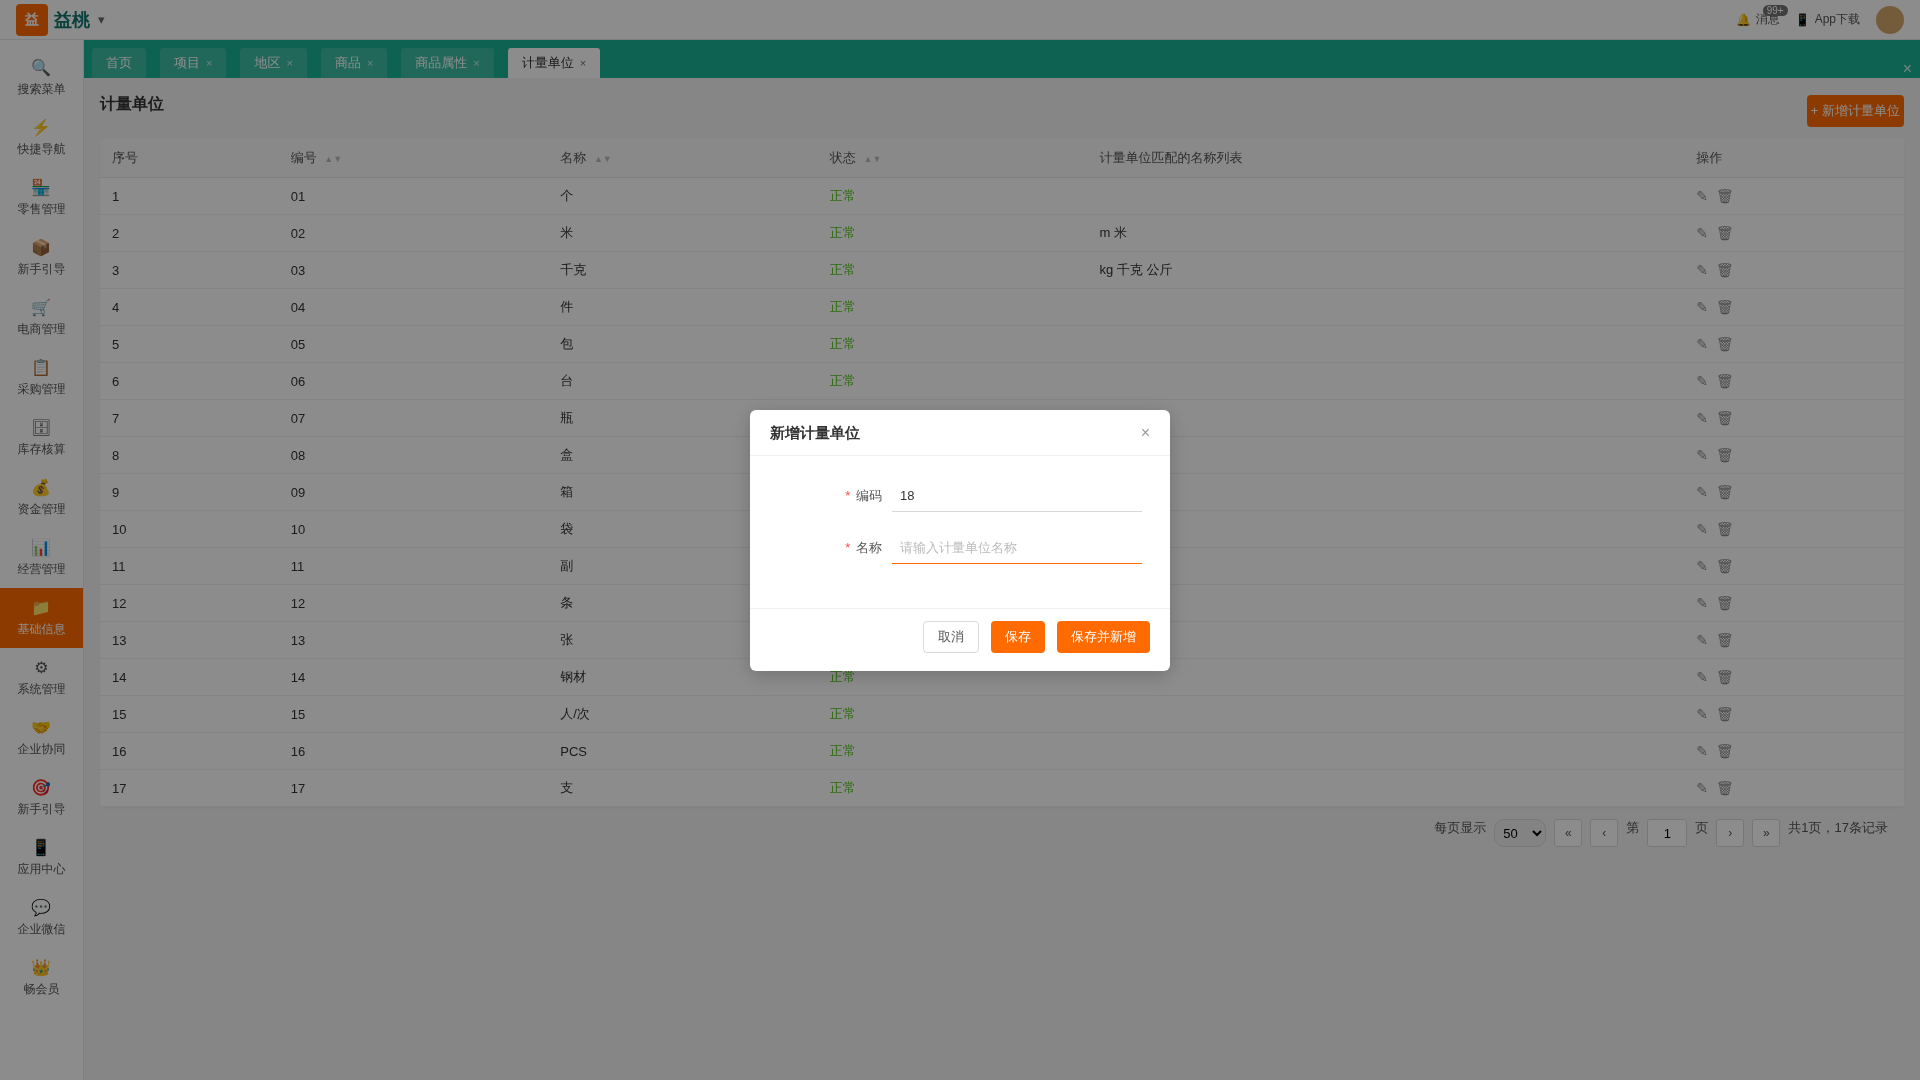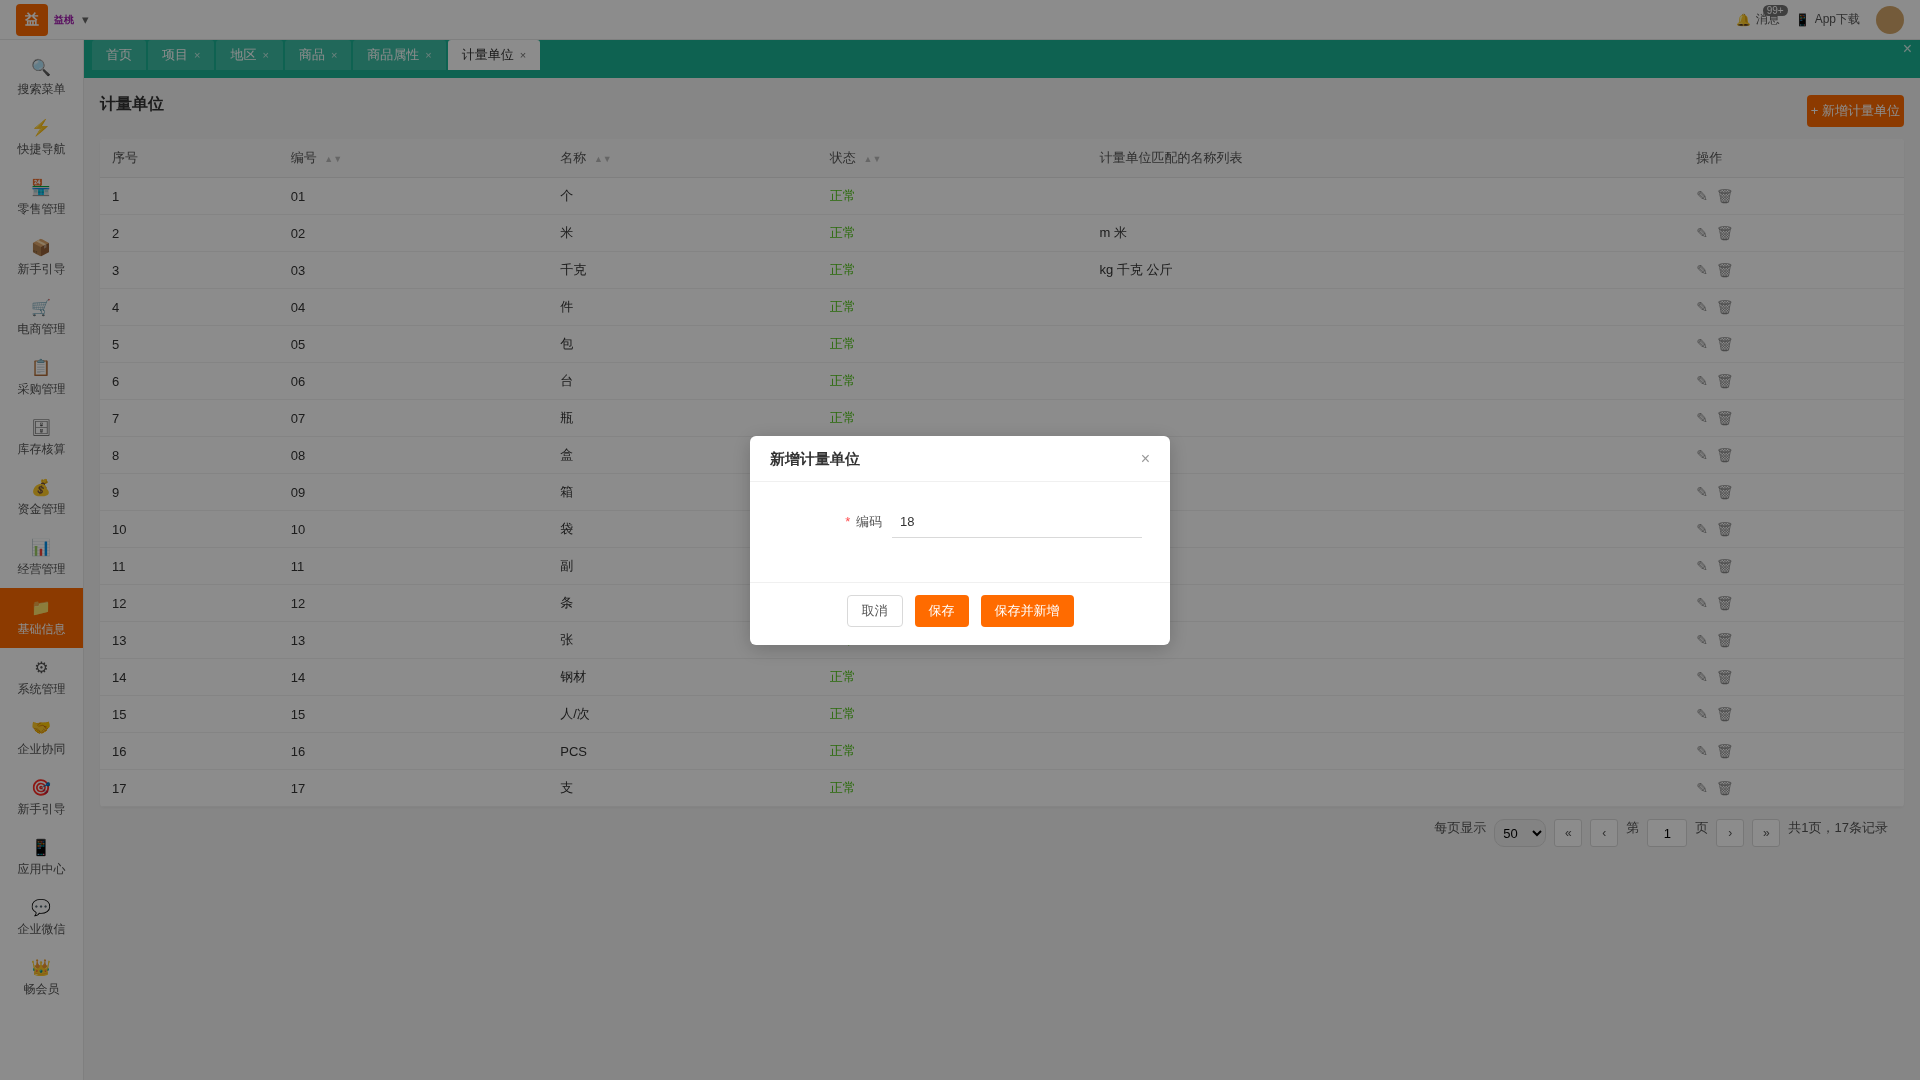--- a/index.html
+++ b/index.html
@@ -3,21 +3,21 @@
   <meta charset="utf-8">
   <style>
     * { box-sizing: border-box; margin: 0; padding: 0; }
     body { font-family: "Microsoft YaHei", "PingFang SC", sans-serif; font-size: 13px; background: #f0f2f5; display: flex; flex-direction: column; height: 1080px; width: 1920px; overflow: hidden; }
 
     
     .topbar { height: 40px; background: #fff; display: flex; align-items: center; justify-content: space-between; padding: 0 16px; border-bottom: 1px solid #e8e8e8; flex-shrink: 0; }
     .topbar-left { display: flex; align-items: center; gap: 8px; }
     .logo-area { display: flex; align-items: center; gap: 6px; }
     .logo-icon { width: 32px; height: 32px; background: #ff6b00; border-radius: 4px; display: flex; align-items: center; justify-content: center; color: #fff; font-weight: bold; font-size: 14px; }
-    .logo-text { color: #a21caf; font-weight: bold; font-size: 10px; }
+    .logo-text { color: #0f766e; font-weight: bold; font-size: 18px; }
     .topbar-dropdown { display: flex; align-items: center; gap: 4px; color: #666; cursor: pointer; }
     .topbar-right { display: flex; align-items: center; gap: 16px; }
     .topbar-badge { position: relative; display: flex; align-items: center; gap: 4px; color: #555; cursor: pointer; font-size: 12px; }
     .badge-num { position: absolute; top: -6px; right: -8px; background: #737373; color: #fff; border-radius: 10px; padding: 0 4px; font-size: 10px; min-width: 16px; text-align: center; }
     .app-download { display: flex; align-items: center; gap: 4px; color: #555; font-size: 12px; cursor: pointer; }
     .avatar { width: 28px; height: 28px; background: #d4a76a; border-radius: 50%; }
 
     
     .main-layout { display: flex; flex: 1; overflow: hidden; }
 
@@ -25,21 +25,21 @@
     .sidebar { width: 84px; background: #fff; border-right: 1px solid #e8e8e8; display: flex; flex-direction: column; align-items: center; padding-top: 8px; overflow-y: auto; flex-shrink: 0; }
     .sidebar-item { width: 100%; display: flex; flex-direction: column; align-items: center; padding: 10px 4px; cursor: pointer; color: #555; font-size: 12px; gap: 2px; transition: all 0.2s; }
     .sidebar-item.active { background: #ff6b00; color: #fff; }
     .sidebar-item.active .sidebar-icon { color: #fff; }
     .sidebar-icon { font-size: 16px; margin-bottom: 2px; }
 
     
     .content-area { flex: 1; display: flex; flex-direction: column; overflow: hidden; }
 
     
-    .tab-bar { height: 38px; background: #1ab394; display: flex; align-items: flex-start; padding: 0 8px; gap: 0; flex-shrink: 0; }
+    .tab-bar { height: 38px; background: #1ab394; display: flex; align-items: flex-end; padding: 0 8px; gap: 12px; flex-shrink: 0; }
     .tab-item { height: 30px; display: flex; align-items: center; padding: 0 14px; background: rgba(255,255,255,0.15); color: #fff; border-radius: 3px 3px 0 0; margin-right: 2px; cursor: pointer; font-size: 13px; gap: 6px; }
     .tab-item.active { background: #fff; color: #333; }
     .tab-close { font-size: 11px; color: inherit; opacity: 0.7; }
     .tab-bar-close { margin-left: auto; color: #fff; cursor: pointer; font-size: 16px; opacity: 0.8; }
 
     
     .page-content { flex: 1; padding: 16px; overflow-y: auto; position: relative; background: #f5f5f5; }
     .page-title { font-size: 16px; font-weight: bold; color: #333; margin-bottom: 12px; }
     .btn-primary { background: #ff6b00; color: #fff; border: none; padding: 7px 4px; border-radius: 4px; cursor: pointer; font-size: 13px; }
     .btn-default { background: #fff; color: #555; border: 1px solid #d9d9d9; padding: 6px 14px; border-radius: 4px; cursor: pointer; font-size: 13px; }
@@ -67,21 +67,21 @@
     .modal-header { padding: 14px 20px 12px; border-bottom: 1px solid #f0f0f0; display: flex; justify-content: space-between; align-items: center; text-align: center; }
     .modal-title { font-size: 15px; font-weight: bold; color: #333; }
     .modal-close { cursor: pointer; color: #999; font-size: 16px; }
     .modal-body { padding: 24px 28px; margin-left: 44px; }
     .form-row { display: flex; align-items: center; margin-bottom: 20px; }
     .form-label { width: 60px; text-align: right; color: #555; font-size: 13px; margin-right: 10px; flex-shrink: 0; }
     .form-label .required { color: #ff4d4f; margin-right: 2px; }
     .form-input { flex: 1; height: 32px; border: none; border-bottom: 1px solid #d9d9d9; padding: 4px 8px; font-size: 13px; color: #333; outline: none; }
     .form-input.active-input { border-bottom-color: #ff6b00; }
     .form-input::placeholder { color: #bbb; }
-    .modal-footer { padding: 12px 20px 18px; display: flex; justify-content: center; gap: 12px; border-top: 1px solid #f0f0f0; }
+    .modal-footer { padding: 12px 20px 18px; display: flex; justify-content: flex-end; gap: 12px; border-top: 1px solid #f0f0f0; }
   </style>
 </head>
 <body>
 
 <div class="topbar">
   <div class="topbar-left">
     <div class="logo-area">
       <div class="logo-icon">益</div>
       <span class="logo-text">益桃</span>
     </div>
@@ -486,20 +486,27 @@
       <span class="modal-close">×</span>
     </div>
     <div class="modal-body">
       <div class="form-row">
         <label class="form-label">
           <span class="required">*</span>
           <span>编码</span>
         </label>
         <input class="form-input" type="text" value="18" style="">
       </div>
+      <div class="form-row">
+        <label class="form-label">
+          <span class="required">*</span>
+          <span>名称</span>
+        </label>
+        <input class="form-input active-input" type="text" placeholder="请输入计量单位名称" style="">
+      </div>
     </div>
     <div class="modal-footer">
       <button class="btn-default">取消</button>
       <button class="btn-save">保存</button>
       <button class="btn-save-new">保存并新增</button>
     </div>
   </div>
 </div>
 
 </body></html>

